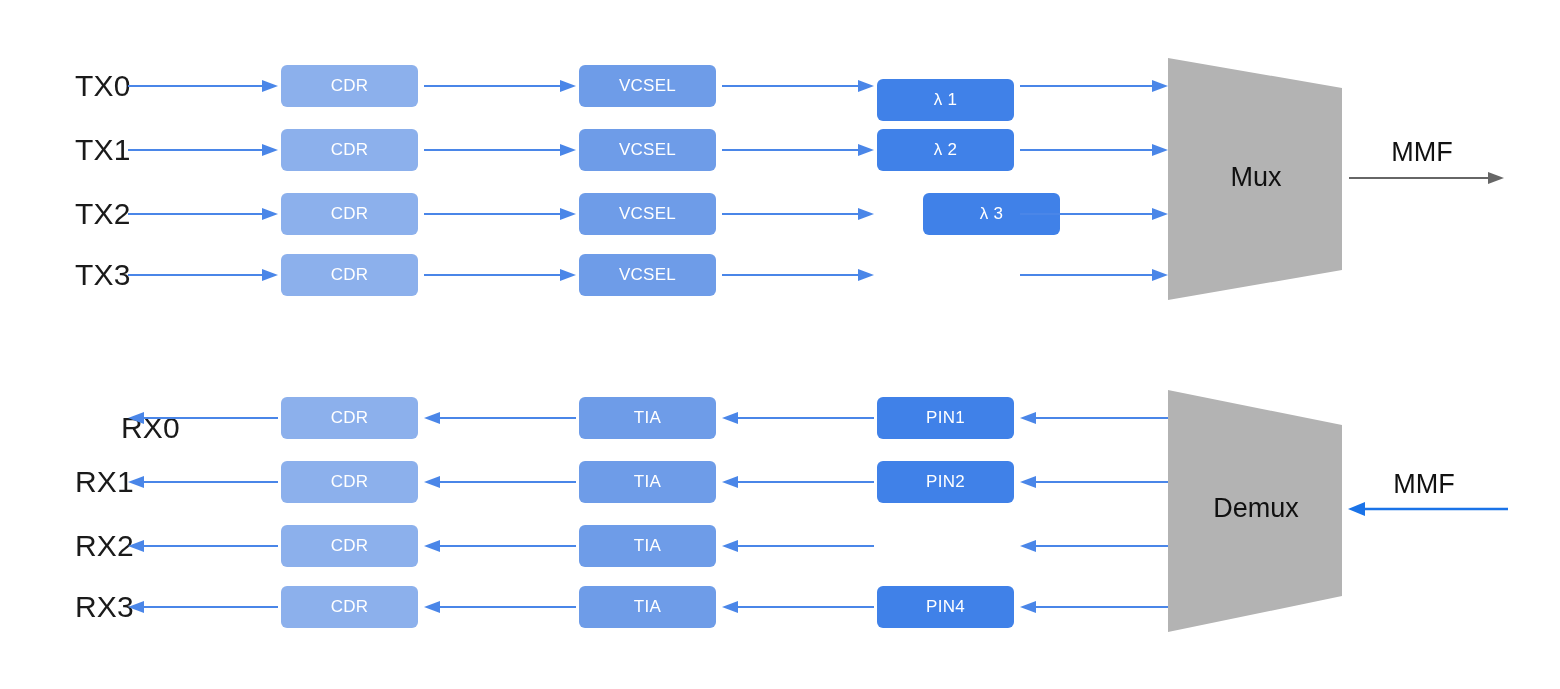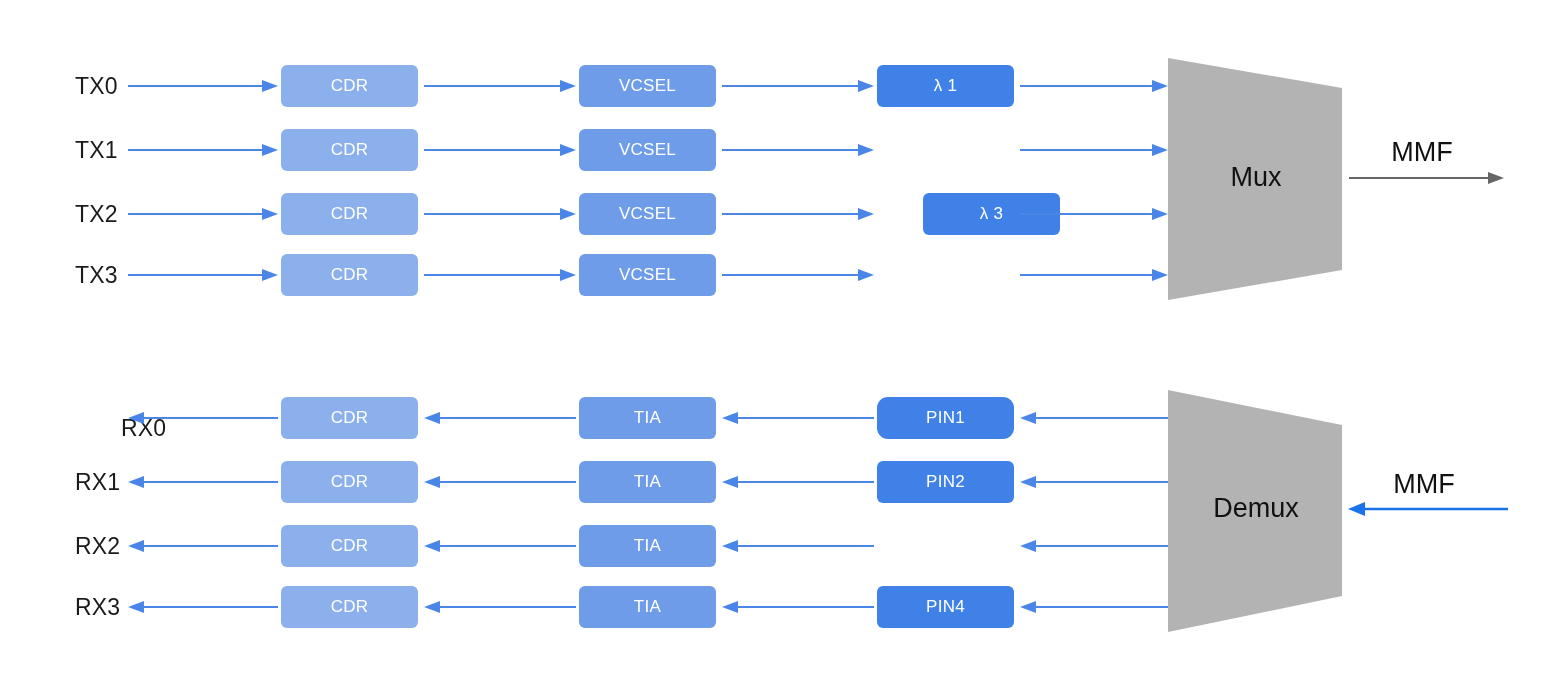--- a/index.html
+++ b/index.html
@@ -14,21 +14,21 @@
     position: relative;
     width: 1560px;
     height: 689px;
     background: #ffffff;
     overflow: hidden;
   }
 
   
   .endpoint-label {
     position: absolute;
-    font-size: 23px;
+    font-size: 30px;
     color: #1a1a1a;
     letter-spacing: 0.2px;
     white-space: nowrap;
     transform: translateY(-50%);
     line-height: 1;
   }
   .endpoint-label.left-aligned { left: 75px; }
 
   
   .block {
@@ -170,21 +170,22 @@
         <polygon points="152,10 136,4 136,16" fill="#4a86e8"></polygon>
       </svg>
   </div>
   <div class="connector" style="left:722px; top:275px; width:152px;">
     <svg viewBox="0 0 152 20" preserveAspectRatio="none">
         <line x1="0" y1="10" x2="138" y2="10" stroke="#4a86e8" stroke-width="2.2"></line>
         <polygon points="152,10 136,4 136,16" fill="#4a86e8"></polygon>
       </svg>
   </div>
 
-  <div class="block tone-dark" style="left:877px; top:86px;">λ 1</div>
+  <div class="block tone-dark" style="left:877px; top:100px;">λ 1</div>
+  <div class="block tone-dark" style="left:877px; top:150px;">λ 2</div>
   <div class="block tone-dark" style="left:923px; top:214px;">λ 3</div>
 
   <div class="connector" style="left:1020px; top:86px; width:148px;">
     <svg viewBox="0 0 148 20" preserveAspectRatio="none">
         <line x1="0" y1="10" x2="134" y2="10" stroke="#4a86e8" stroke-width="2.2"></line>
         <polygon points="148,10 132,4 132,16" fill="#4a86e8"></polygon>
       </svg>
   </div>
   <div class="connector" style="left:1020px; top:150px; width:148px;">
     <svg viewBox="0 0 148 20" preserveAspectRatio="none">
@@ -303,21 +304,21 @@
         <polygon points="0,10 16,4 16,16" fill="#4a86e8"></polygon>
       </svg>
   </div>
   <div class="connector" style="left:722px; top:607px; width:152px;">
     <svg viewBox="0 0 152 20" preserveAspectRatio="none">
         <line x1="152" y1="10" x2="14" y2="10" stroke="#4a86e8" stroke-width="2.2"></line>
         <polygon points="0,10 16,4 16,16" fill="#4a86e8"></polygon>
       </svg>
   </div>
 
-  <div class="block tone-dark" style="left:877px; top:418px;border-radius:11px;">PIN1</div>
+  <div class="block tone-dark" style="left:877px; top:418px;">PIN1</div>
   <div class="block tone-dark" style="left:877px; top:482px;">PIN2</div>
   <div class="block tone-dark" style="left:877px; top:607px;">PIN4</div>
 
   <div class="connector" style="left:1020px; top:418px; width:148px;">
     <svg viewBox="0 0 148 20" preserveAspectRatio="none">
         <line x1="148" y1="10" x2="14" y2="10" stroke="#4a86e8" stroke-width="2.2"></line>
         <polygon points="0,10 16,4 16,16" fill="#4a86e8"></polygon>
       </svg>
   </div>
   <div class="connector" style="left:1020px; top:482px; width:148px;">

